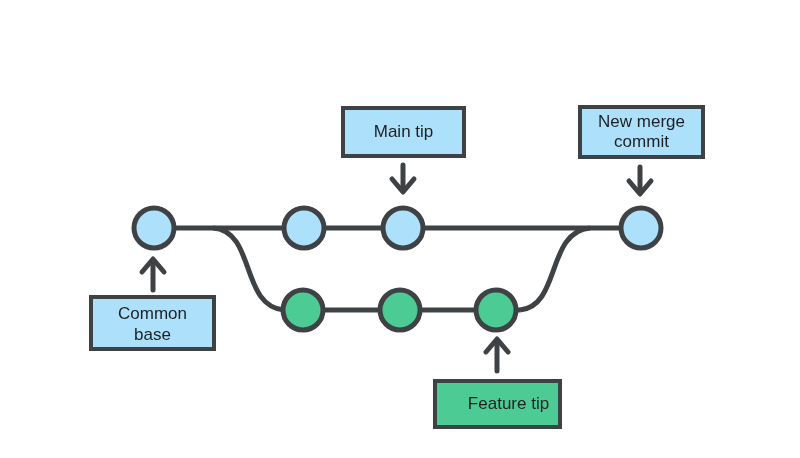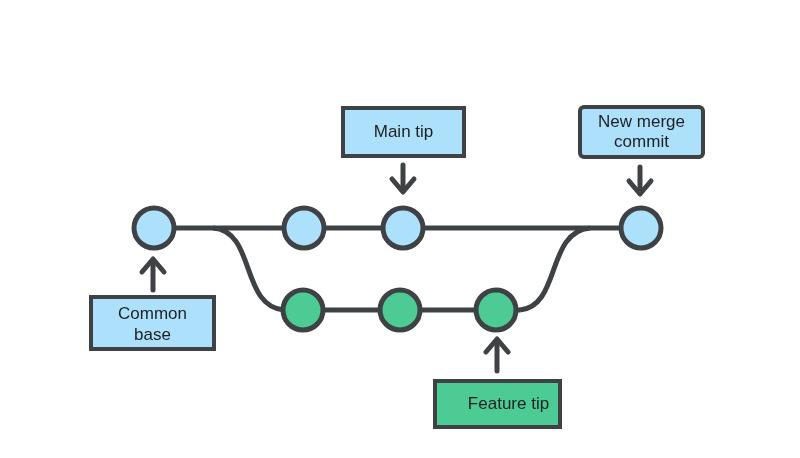--- a/index.html
+++ b/index.html
@@ -60,21 +60,21 @@
     justify-content:center;
     text-align:center;
     font-size:17px;
     line-height:1.2;
     color:var(--label-text);
     padding:2px 6px;
   }
   .label-box.blue{ background:var(--main-label-bg); }
   .label-box.green{ background:var(--feature-label-bg);padding-left:28px; }
   #label-main-tip{ left:341px; top:106px; width:125px; height:52px; }
-  #label-new-merge{ left:578px; top:105px; width:127px; height:54px;border-radius:6px; }
+  #label-new-merge{ left:578px; top:105px; width:127px; height:54px; }
   #label-common-base{ left:89px; top:295px; width:127px; height:56px;align-items:flex-end; }
   #label-feature-tip{ left:433px; top:379px; width:129px; height:50px; }
 </style>
 </head>
 <body>
 
 <div class="stage">
 
   <svg class="diagram-svg" width="800" height="458" viewBox="0 0 800 458">
 

